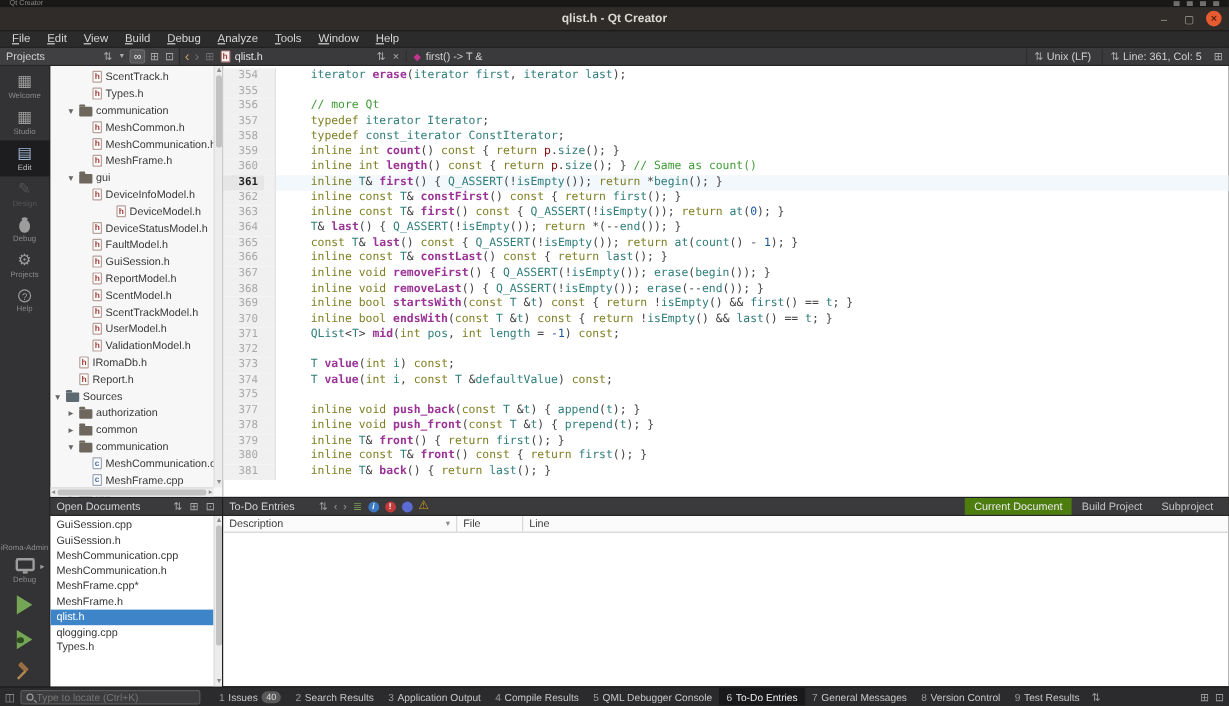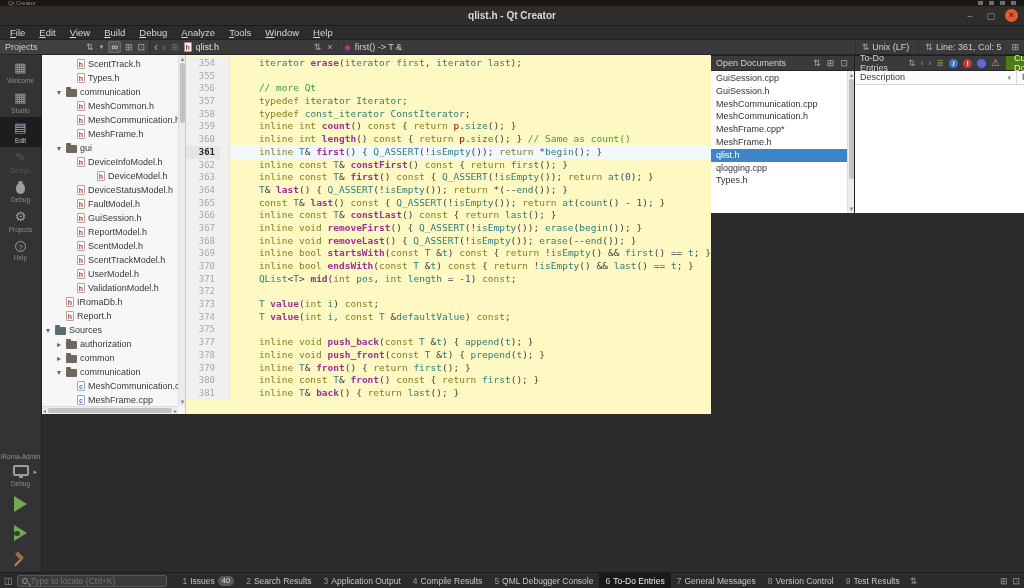--- a/index.html
+++ b/index.html
@@ -88,21 +88,21 @@
   .runbtn.debug { position:relative; }
   .runbtn.debug::after { content:''; position:absolute; left:-13px; top:-2px; width:6px; height:5px;
                          border-radius:50%; background:#2e4a1f; }
   .hammer { width:16px; height:16px; position:relative; margin-top:2px; }
   .hammer::before { content:''; position:absolute; left:2px; top:2px; width:9px; height:4px;
                     background:#9a6f3f; border-radius:1px; transform:rotate(45deg); }
   .hammer::after { content:''; position:absolute; left:4px; top:6px; width:2px; height:9px;
                    background:#b08950; transform:rotate(45deg); }
 
   
-  .maincol { flex:1; display:flex; flex-direction:row; min-width:0; }
+  .maincol { flex:1; display:flex; flex-direction:column; min-width:0; }
   .upper { height:359px; display:flex; min-height:0; }
 
   
   .treepane { width:144px; background:#f7f7f7; border-right:1px solid #c9c9c9; position:relative;
               overflow:hidden; }
   .treerows { position:absolute; top:2px; left:0; right:7px; }
   .trow { height:14px; display:flex; align-items:center; gap:3px; white-space:nowrap; }
   .tarrow { width:8px; color:#666; font-size:8px; text-align:center; flex:0 0 8px; }
   .tlabel { font-size:9px; color:#383838; }
   .fh, .fcpp { width:8px; height:10px; background:#fdfdfd; border:1px solid #b9a09a;
@@ -122,21 +122,21 @@
                     border-radius:2px; }
   .vscroll .arr { position:absolute; left:0; width:7px; height:8px; color:#8a8a8a; font-size:6px;
                   text-align:center; line-height:8px; }
   .vscroll .arr.up { top:0; } .vscroll .arr.dn { bottom:0; }
   .hscroll { position:absolute; left:0; right:7px; bottom:0; height:8px; background:#ececec;
              border-top:1px solid #ddd; color:#8a8a8a; font-size:6px; display:flex;
              justify-content:space-between; line-height:8px; padding:0 1px; }
   .hscroll .hthumb { flex:1; margin:1px 2px; background:#c2c2c2; border-radius:2px; }
 
   
-  .editor { flex:1; background:#fef9c3; overflow:hidden; position:relative; padding-top:2px; }
+  .editor { flex:1; background:#ffffff; overflow:hidden; position:relative; padding-top:2px; }
   .eline { display:flex; height:12.7px; font-family:"DejaVu Sans Mono", monospace; font-size:9.5px;
            line-height:12.7px; white-space:pre; }
   .lnum { flex:0 0 34px; background:#f0f0f0; color:#a8a8a8; text-align:right; padding-right:5px;
           font-size:9px; }
   .lfold { flex:0 0 10px; background:#f0f0f0; border-right:1px solid #e2e2e2; }
   .lcode { flex:1; padding-left:6px; }
   .eline.cur .lnum { color:#222; font-weight:bold; background:#e6e6e6; }
   .eline.cur .lcode { background:#f3f8fc; }
   .tk-p { color:#3f3f3f; }
   .tk-k { color:#7f7f23; }
@@ -168,21 +168,21 @@
   .circ.purple { background:#5b6bd4; }
   .warn { color:#d4a017; font-size:10px; line-height:10px; font-style:normal; }
   .tdtabs { display:flex; margin-left:auto; height:100%; }
   .tdtab { padding:0 8px; display:flex; align-items:center; color:#c2c2c2; font-size:9px; }
   .tdtab.active { background:#4d7c0f; color:#ececec; }
   .colhead { height:14px; background:#fbfbfb; border-bottom:1px solid #d5d5d5; display:flex;
              font-size:9px; color:#3c3c3c; }
   .col { padding:0 5px; line-height:13px; border-right:1px solid #d9d9d9; display:flex;
          align-items:center; }
   .col .sortarrow { margin-left:auto; color:#8a8a8a; font-size:7px; }
-  .col.c1 { width:162px; } .col.c2 { width:55px; } .col.c3 { flex:1; border-right:none; }
+  .col.c1 { width:195px; } .col.c2 { width:55px; } .col.c3 { flex:1; border-right:none; }
   .tdbody { flex:1; background:#fff; }
 
   
   .statusbar { height:16px; background:#2b2b2d; display:flex; align-items:center; gap:4px;
                padding:0 4px; font-size:8.5px; color:#c6c6c6; border-top:1px solid #1c1c1c; }
   .sicon { color:#9a9a9a; font-size:9px; }
   .locator { display:flex; align-items:center; gap:3px; background:#3c3c3e; border:1px solid #5a5a5a;
              border-radius:2px; height:12px; width:150px; padding:0 4px; }
   .locator input { background:transparent; border:none; outline:none; color:#b5b5b5;
                    font-size:8.5px; width:100%; font-family:"Liberation Sans", sans-serif; }

